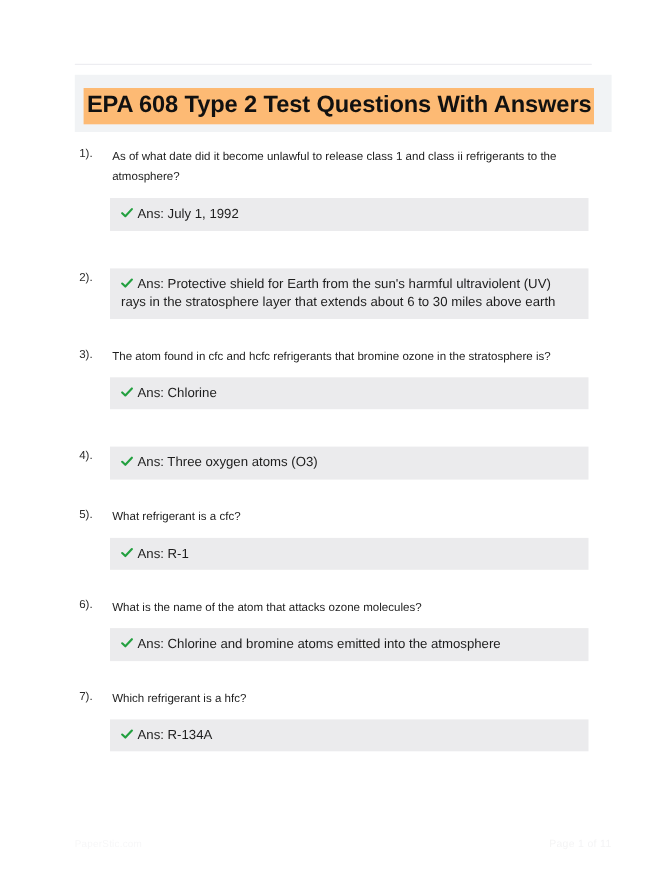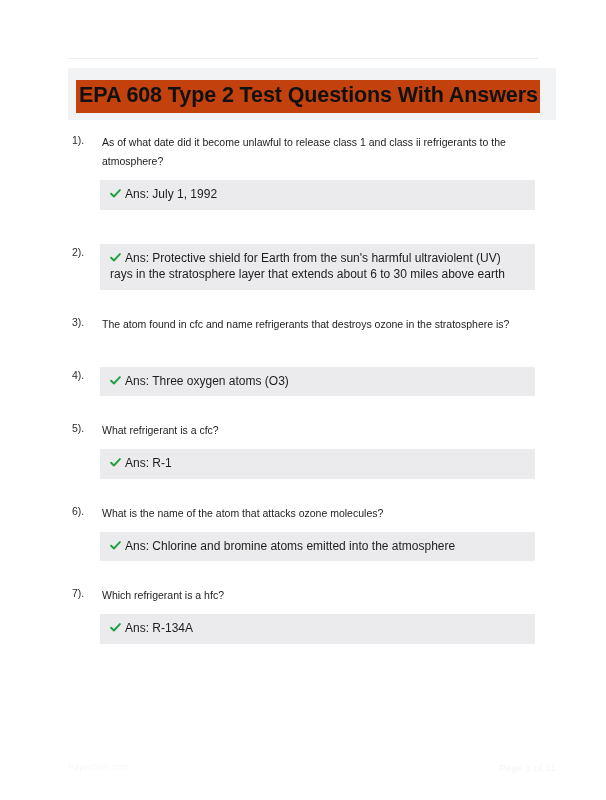--- a/index.html
+++ b/index.html
@@ -46,21 +46,21 @@
   }
 
   .title-text {
     position: absolute;
     left: 26px;
     top: 80px;
     font-size: 21.5px;
     font-weight: 700;
     letter-spacing: -0.1px;
     color: #111111;
-    background: #c2410c;
+    background: #fdba74;
     line-height: 1.38;
     padding: 1px 2px 2px 3px;
     white-space: nowrap;
   }
 
   .content {
     position: absolute;
     left: 0;
     top: 132px;
     width: 506px;
@@ -179,21 +179,26 @@
         <div class="ans-text"><span class="check-icon"><svg viewBox="0 0 12 12" width="11" height="11">
                 <path d="M1.2 6.3 L4.3 9.3 L10.8 2.3" stroke="#22a03f" stroke-width="2.1" fill="none" stroke-linecap="round" stroke-linejoin="round"></path>
               </svg></span><span>Ans: Protective shield for Earth from the sun's harmful ultraviolent (UV) rays in the stratosphere layer that extends about 6 to 30 miles above earth</span></div>
       </div>
       <div class="gap"></div>
     </div>
 
     <div class="qa-item">
       <div class="q-row">
         <span class="q-num">3).</span>
-        <span class="q-text">The atom found in cfc and name refrigerants that destroys ozone in the stratosphere is?</span>
+        <span class="q-text">The atom found in cfc and hcfc refrigerants that bromine ozone in the stratosphere is?</span>
+      </div>
+      <div class="ans-box">
+        <div class="ans-text"><span class="check-icon"><svg viewBox="0 0 12 12" width="11" height="11">
+                <path d="M1.2 6.3 L4.3 9.3 L10.8 2.3" stroke="#22a03f" stroke-width="2.1" fill="none" stroke-linecap="round" stroke-linejoin="round"></path>
+              </svg></span><span>Ans: Chlorine</span></div>
       </div>
       <div class="gap"></div>
     </div>
 
     <div class="qa-item">
       <div class="q-row">
         <span class="q-num">4).</span>
       </div>
       <div class="ans-box">
         <div class="ans-text"><span class="check-icon"><svg viewBox="0 0 12 12" width="11" height="11">

